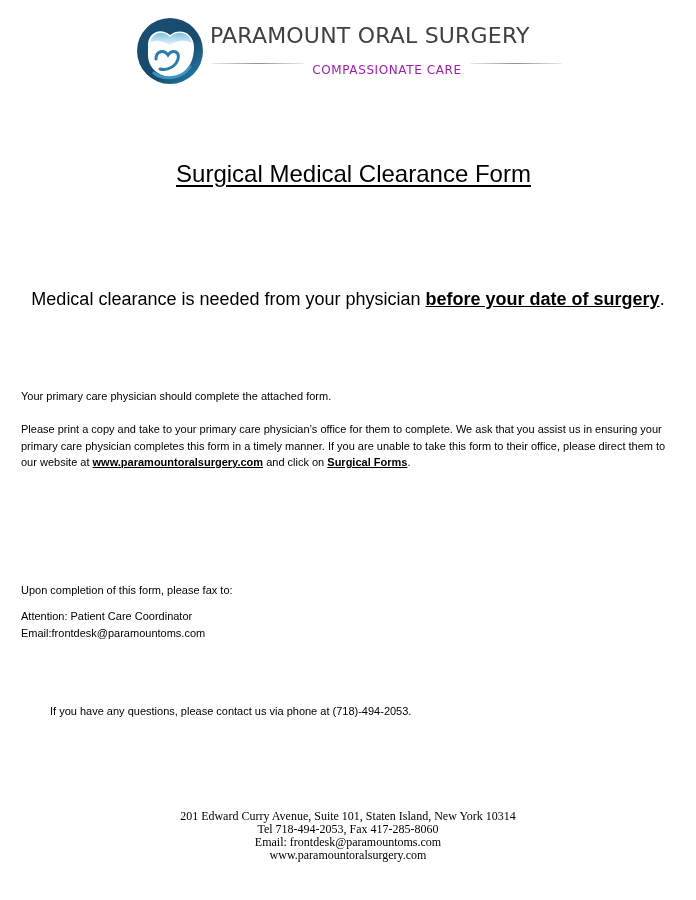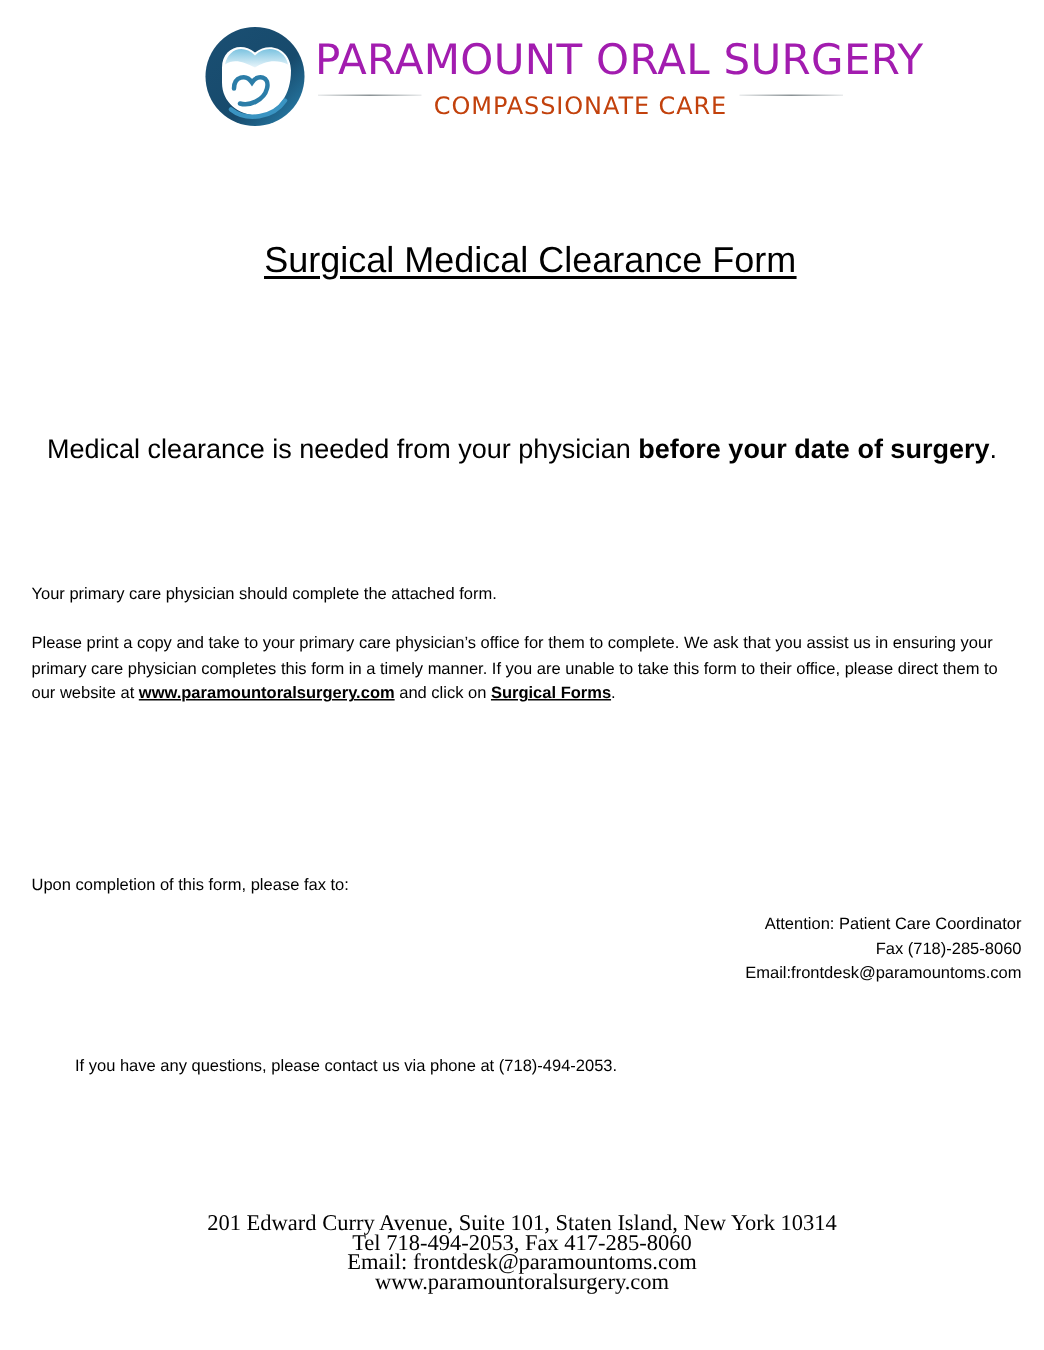--- a/index.html
+++ b/index.html
@@ -27,46 +27,46 @@
       left: 2px;
       top: 3px;
       width: 72px;
       height: 72px;
     }
     .logo-name {
       position: absolute;
       left: 78px;
       top: 11px;
       font-family: "DejaVu Sans", sans-serif;
-      font-size: 28px;
+      font-size: 22px;
       letter-spacing: 0.2px;
-      color: #a21caf;
+      color: #404040;
       white-space: nowrap;
       font-weight: normal;
     }
     .logo-tagline-row {
       position: absolute;
       left: 80px;
       top: 43px;
       width: 350px;
       height: 16px;
       display: flex;
       align-items: center;
     }
     .logo-line {
       flex: 1;
       height: 1px;
       background: linear-gradient(to right, rgba(150,160,165,0.2), #8b9396, rgba(150,160,165,0.2));
     }
     .logo-tagline {
       padding: 0 8px;
       font-family: "DejaVu Sans", sans-serif;
-      font-size: 16px;
+      font-size: 12px;
       letter-spacing: 0.6px;
-      color: #c2410c;
+      color: #a21caf;
       white-space: nowrap;
       margin-top: 14px;
     }
     .title {
       position: absolute;
       left: 0;
       width: 696px;
       top: 160px;
       text-align: center;
       font-size: 24px;
@@ -77,42 +77,43 @@
     .notice {
       position: absolute;
       left: 0;
       width: 696px;
       top: 289px;
       text-align: center;
       font-size: 18px;
       white-space: nowrap;
     }
     .notice b {
+      text-decoration: underline;
     }
     .para {
       position: absolute;
       left: 21px;
       width: 660px;
       font-size: 11px;
       line-height: 16.5px;
     }
     .para b { text-decoration: underline; }
     .p1 { top: 388px; }
     .p2 { top: 421px; }
     .p3 { top: 582px; }
-    .p4 { top: 608px; text-align: right; }
+    .p4 { top: 608px; }
     .p5 { top: 703px; margin-left: 29px; }
     .footer {
       position: absolute;
       left: 0;
       width: 696px;
       top: 810px;
       text-align: center;
       font-family: "Liberation Serif", serif;
-      font-size: 15px;
+      font-size: 12px;
       line-height: 13px;
       color: #000;
     }
     .footer div { white-space: nowrap; }
   </style>
 </head>
 <body>
 
 <div class="logo">
   <svg class="logo-mark" viewBox="0 0 72 72">
@@ -148,21 +149,20 @@
 <div class="notice"><span>Medical clearance is needed from your physician </span><b>before your date of surgery</b><span>.</span></div>
 
 <div class="para p1">Your primary care physician should complete the attached form.</div>
 
 <div class="para p2"><span>Please print a copy and take to your primary care physician’s office for them to complete. We ask that you assist us in ensuring your primary care physician completes this form in a timely manner. If you are unable to take this form to their office, please direct them to our website at </span><b>www.paramountoralsurgery.com</b><span> and click on </span><b>Surgical Forms</b><span>.</span></div>
 
 <div class="para p3">Upon completion of this form, please fax to:</div>
 
 <div class="para p4">
   <div>Attention: Patient Care Coordinator</div>
-  <div>Fax (718)-285-8060</div>
   <div>Email:frontdesk@paramountoms.com</div>
 </div>
 
 <div class="para p5">If you have any questions, please contact us via phone at (718)-494-2053.</div>
 
 <div class="footer">
   <div>201 Edward Curry Avenue, Suite 101, Staten Island, New York 10314</div>
   <div>Tel 718-494-2053, Fax 417-285-8060</div>
   <div>Email: frontdesk@paramountoms.com</div>
   <div>www.paramountoralsurgery.com</div>

